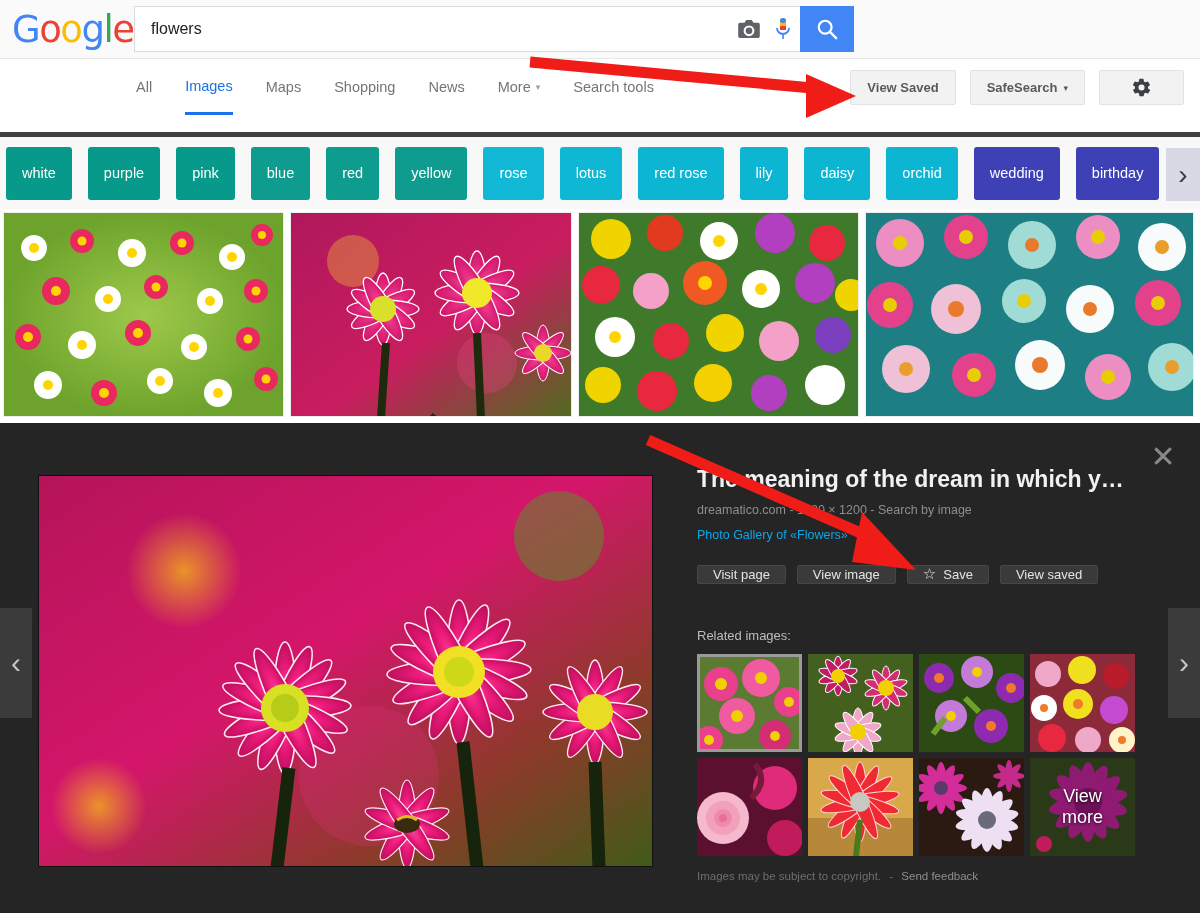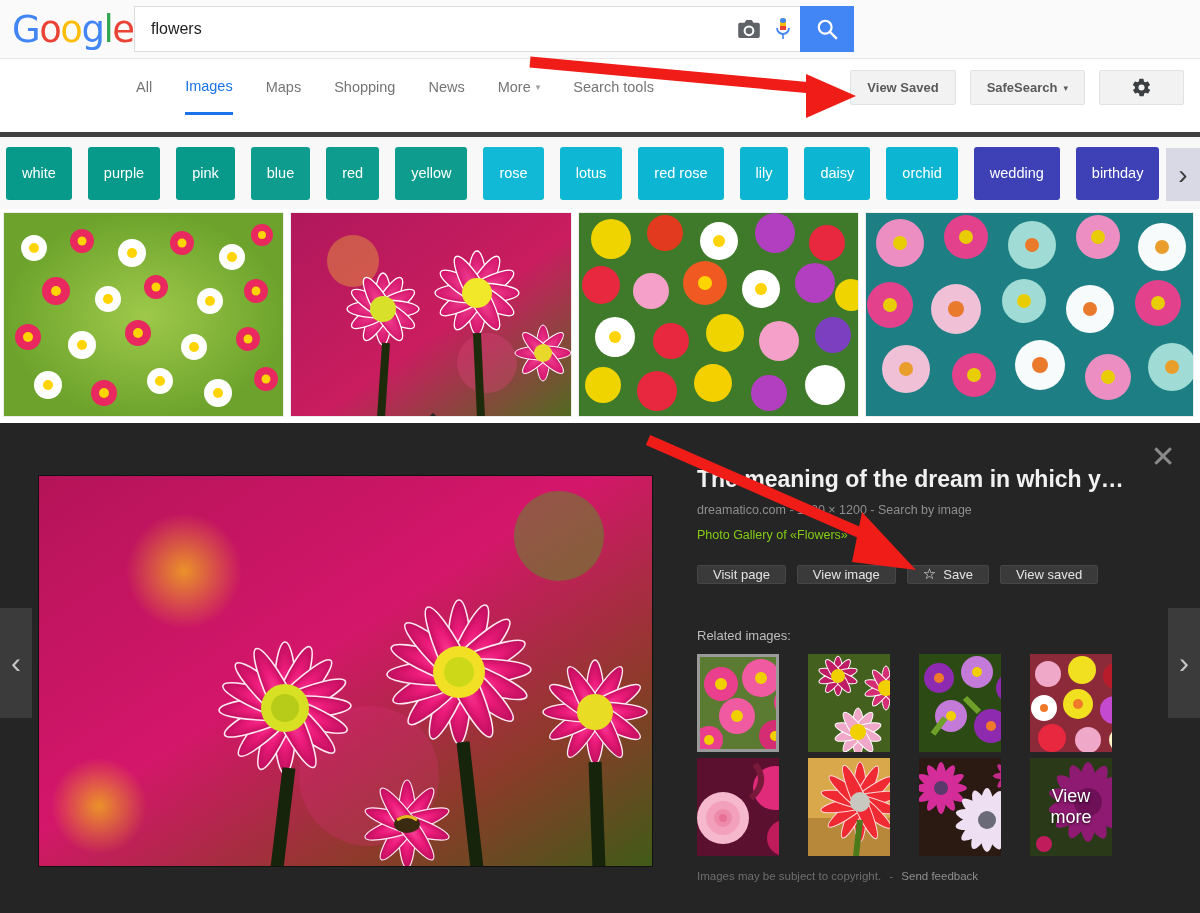--- a/index.html
+++ b/index.html
@@ -88,30 +88,30 @@
   .nav-arrow.left { left: 0; top: 185px; }
   .nav-arrow.right { left: 1168px; top: 185px; }
   .close-x { position: absolute; right: 20px; top: 16px; width: 34px; height: 34px;
              display: flex; align-items: center; justify-content: center; color: #8a8a8a;
              font-size: 30px; font-weight: 300; cursor: pointer; }
 
   .info { position: absolute; left: 697px; top: 42px; width: 470px; }
   .info-title { font-size: 23px; color: #f1f1f1; font-weight: bold; line-height: 1.25;
                 white-space: nowrap; overflow: hidden; }
   .info-meta { font-size: 12.5px; color: #8e8e8e; margin-top: 9px; }
-  .info-sub { font-size: 12.5px; color: #84cc16; margin-top: 11px; }
+  .info-sub { font-size: 12.5px; color: #0ea5e9; margin-top: 11px; }
   .actions { display: flex; gap: 11px; margin-top: 23px; }
   .abtn { background: #3a3a3a; color: #e4e4e4; font-size: 13px; padding: 0 15px; height: 19px;
           display: flex; align-items: center; gap: 7px; border-radius: 2px; cursor: pointer;
           border: 1px solid #464646; white-space: nowrap; }
 
   .related { position: absolute; left: 697px; top: 205px; width: 480px; }
   .related-hd { font-size: 13px; color: #bdbdbd; margin-bottom: 11px; }
   .rel-grid { display: grid; grid-template-columns: repeat(4, 105px); gap: 6px; }
-  .rel-tile { width: 82px; height: 98px; overflow: hidden; position: relative; cursor: pointer; }
+  .rel-tile { width: 105px; height: 98px; overflow: hidden; position: relative; cursor: pointer; }
   .rel-tile.sel { outline: 3px solid #9a9a9a; outline-offset: -3px; }
   .viewmore-lbl { position: absolute; inset: 0; display: flex; flex-direction: column;
                   align-items: center; justify-content: center; color: #fff; font-size: 18px;
                   line-height: 1.15; text-shadow: 0 1px 3px rgba(0,0,0,.8); }
   .footer-note { position: absolute; left: 697px; top: 447px; font-size: 11.5px; color: #6e6e6e; }
 
   
   .arrow-svg { position: absolute; pointer-events: none; }
 </style>
 </head>

